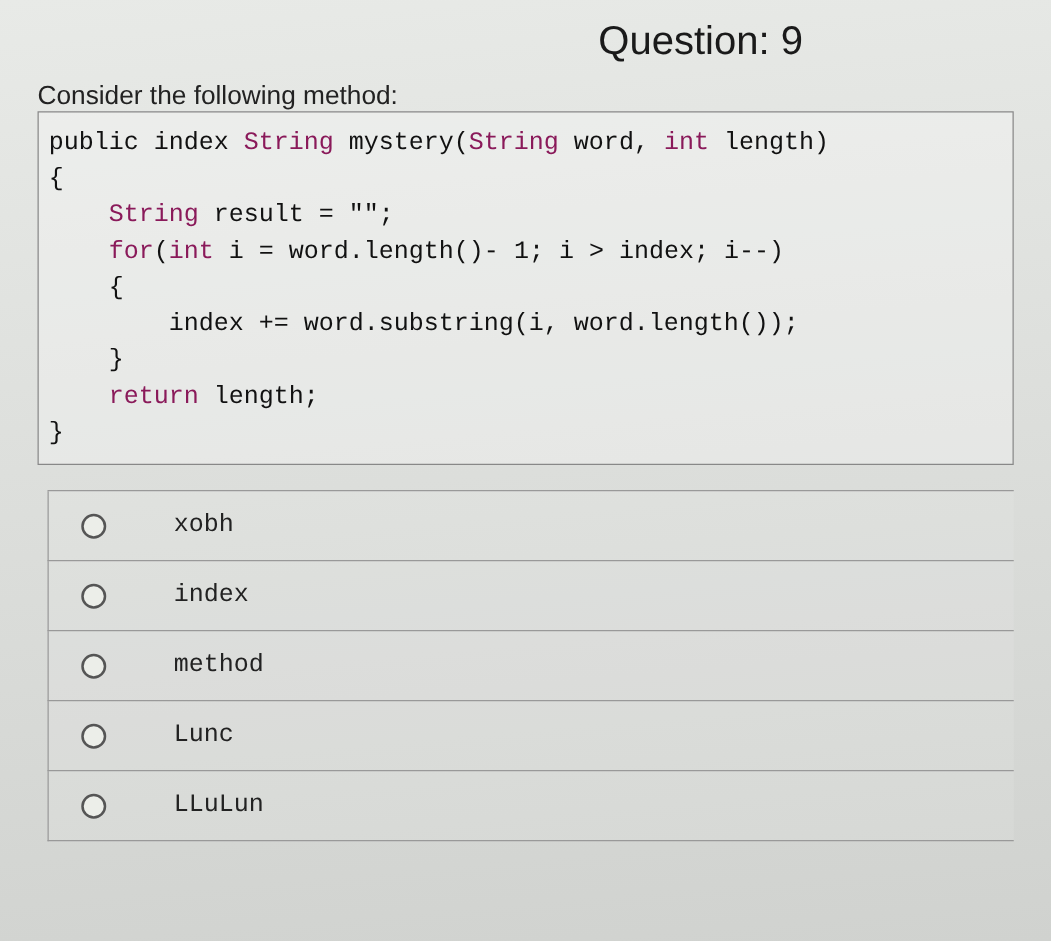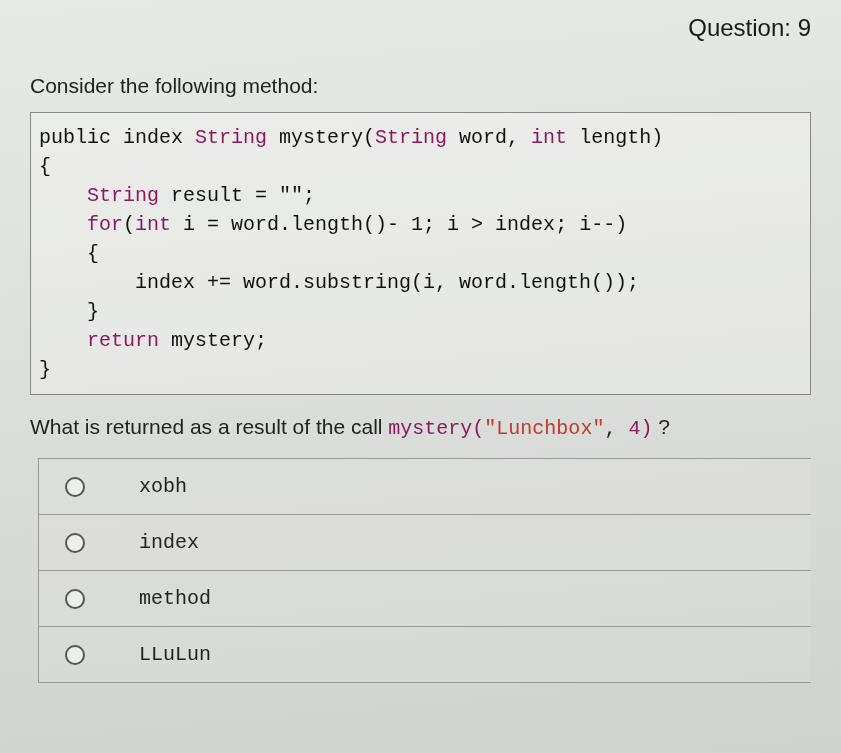--- a/index.html
+++ b/index.html
@@ -13,30 +13,29 @@
     overflow: hidden;
   }
   .page {
     background: linear-gradient(175deg, #e8eae7 0%, #dcdedb 50%, #d0d2cf 100%);
     width: 100%;
     height: 100%;
     padding: 14px 30px 0 30px;
     position: relative;
   }
   .question-number {
-    text-align: right;
-    font-size: 24px;
+    text-align: center;
+    font-size: 32px;
     color: #1a1a1a;
-    margin-bottom: 32px;
+    margin-bottom: 14px;
     padding-left: 280px;
   }
   .prompt-line {
     font-size: 21px;
     color: #222;
-    margin-bottom: 14px;
   }
   .code-box {
     border: 1px solid #888;
     background: rgba(250,250,248,0.35);
     padding: 10px 8px 10px 8px;
     margin-bottom: 20px;
   }
   .code-box pre {
     margin: 0;
     font-family: "Courier New", Courier, monospace;
@@ -96,40 +95,41 @@
   <div class="prompt-line">Consider the following method:</div>
 
   <div class="code-box">
 <pre><span>public index </span><span class="kw">String</span><span> mystery(</span><span class="kw">String</span><span> word, </span><span class="kw">int</span><span> length)</span>
 <span>{</span>
 <span>    </span><span class="kw">String</span><span> result = "";</span>
 <span>    </span><span class="kw">for</span><span>(</span><span class="kw">int</span><span> i = word.length()- 1; i &gt; index; i--)</span>
 <span>    {</span>
 <span>        index += word.substring(i, word.length());</span>
 <span>    }</span>
-<span>    </span><span class="kw">return</span><span> mystery;</span>
+<span>    </span><span class="kw">return</span><span> length;</span>
 <span>}</span></pre>
   </div>
 
-  <div class="question-text">
-    <span>What is returned as a result of the call </span><span class="code-inline"><span class="fn">mystery(</span><span class="str">"Lunchbox"</span><span>, </span><span class="num">4</span><span class="fn">)</span></span><span> ?</span>
-  </div>
 
   <div class="options">
     <div class="option-row">
       <div class="radio"></div>
       <div class="option-label">xobh</div>
     </div>
     <div class="option-row">
       <div class="radio"></div>
       <div class="option-label">index</div>
     </div>
     <div class="option-row">
       <div class="radio"></div>
       <div class="option-label">method</div>
     </div>
     <div class="option-row">
       <div class="radio"></div>
+      <div class="option-label">Lunc</div>
+    </div>
+    <div class="option-row">
+      <div class="radio"></div>
       <div class="option-label">LLuLun</div>
     </div>
   </div>
 
 </div>
 
 </body></html>

